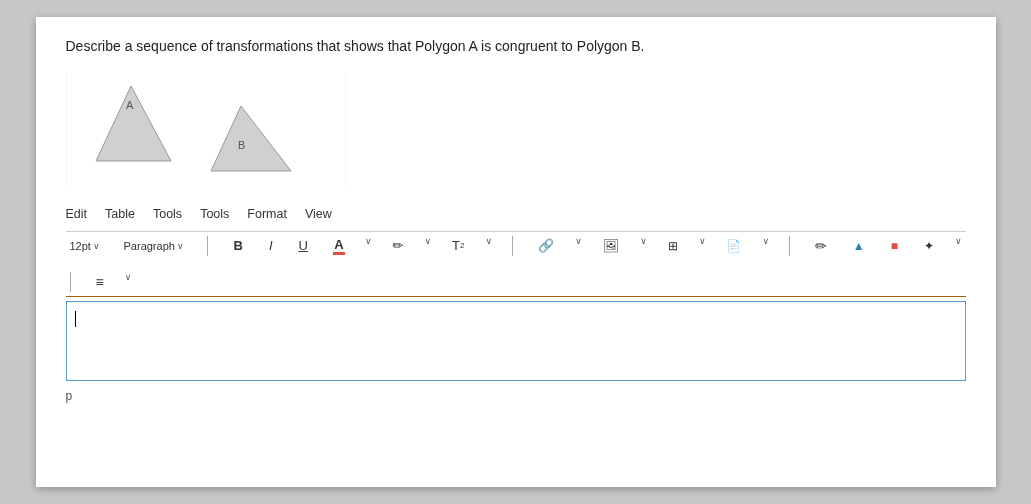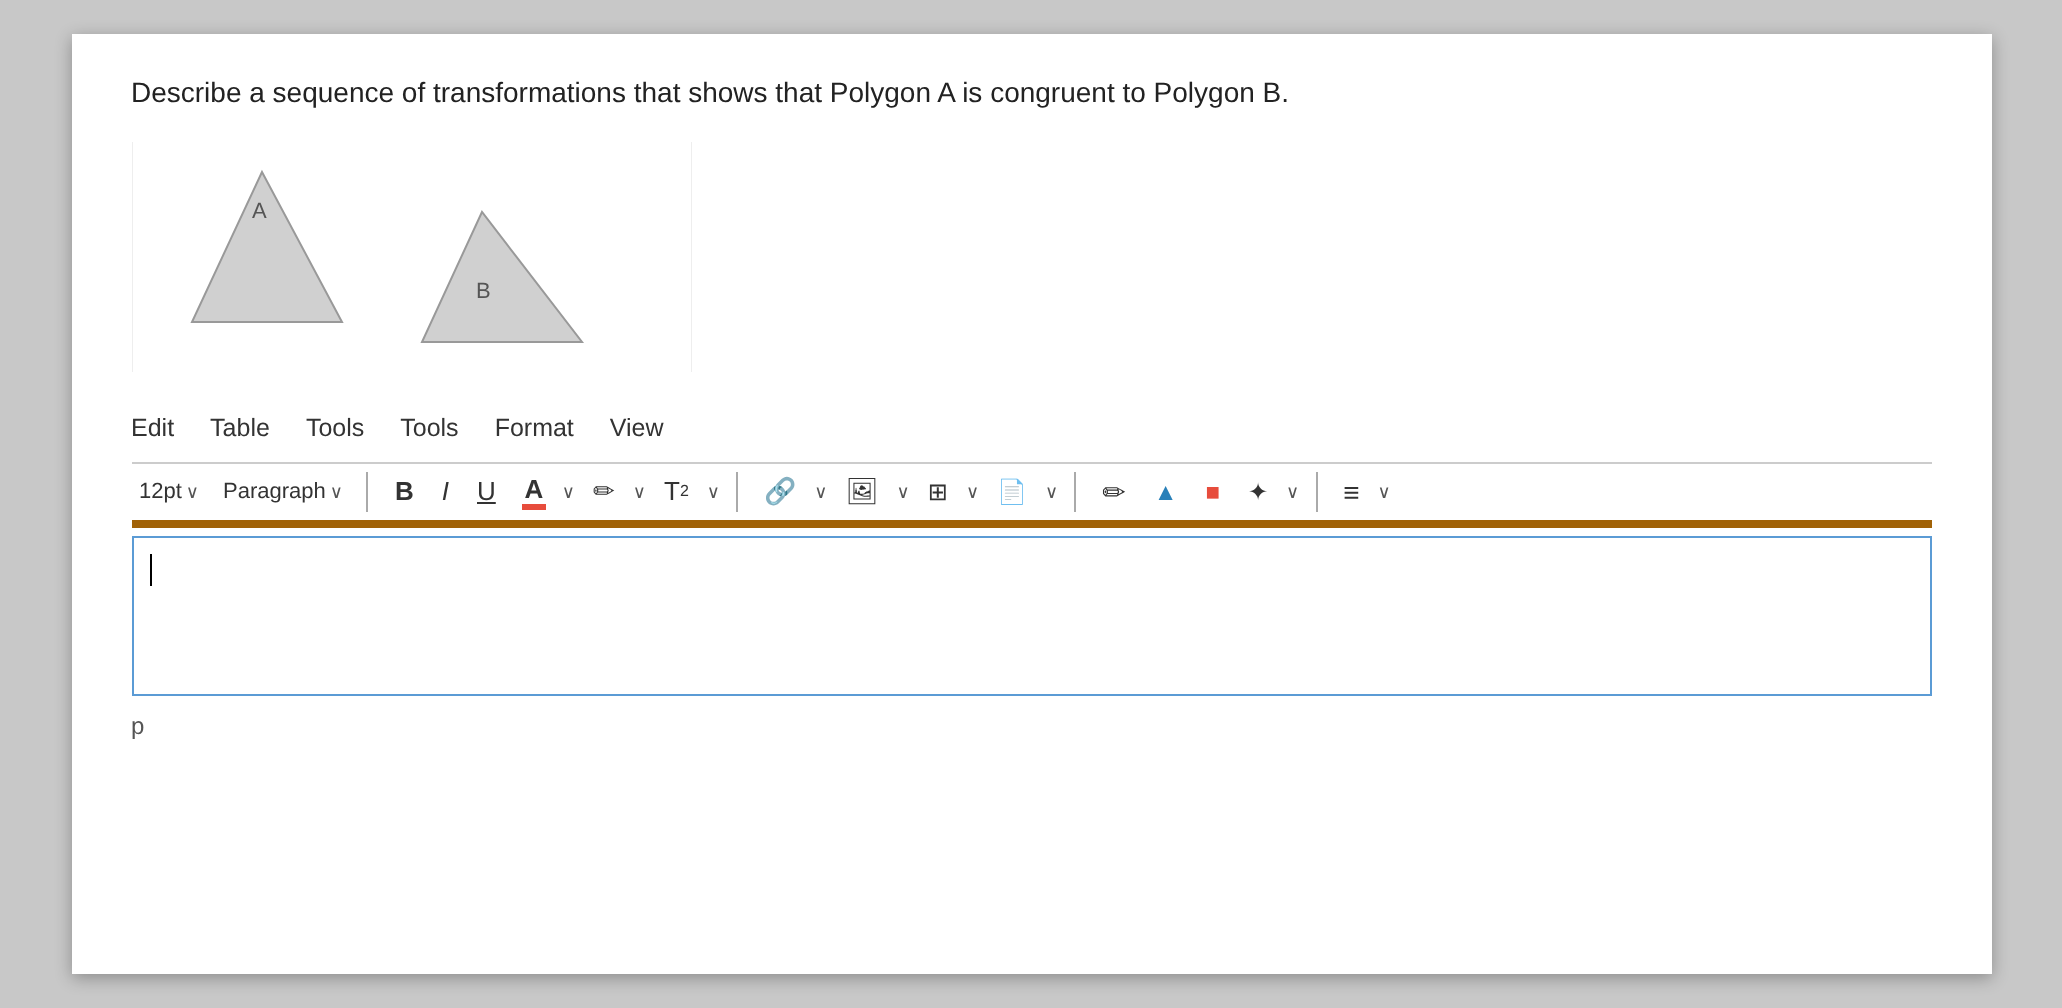--- a/index.html
+++ b/index.html
@@ -45,26 +45,25 @@
       color: #333;
       margin-bottom: 6px;
       padding-bottom: 4px;
     }
     .menu-item {
       cursor: pointer;
       color: #333;
     }
     .toolbar {
       display: flex;
-      align-items: center;
-      gap: 4px;
+      gap: 16px;
       margin-bottom: 4px;
       flex-wrap: wrap;
       border-top: 1px solid #ccc;
-      border-bottom: 4px solid #a16207;
+      border-bottom: 1px solid #a16207;
       padding: 4px 0;
     }
     .toolbar-separator {
       width: 1px;
       height: 20px;
       background: #aaa;
       margin: 0 4px;
     }
     .toolbar-select {
       font-size: 11px;

